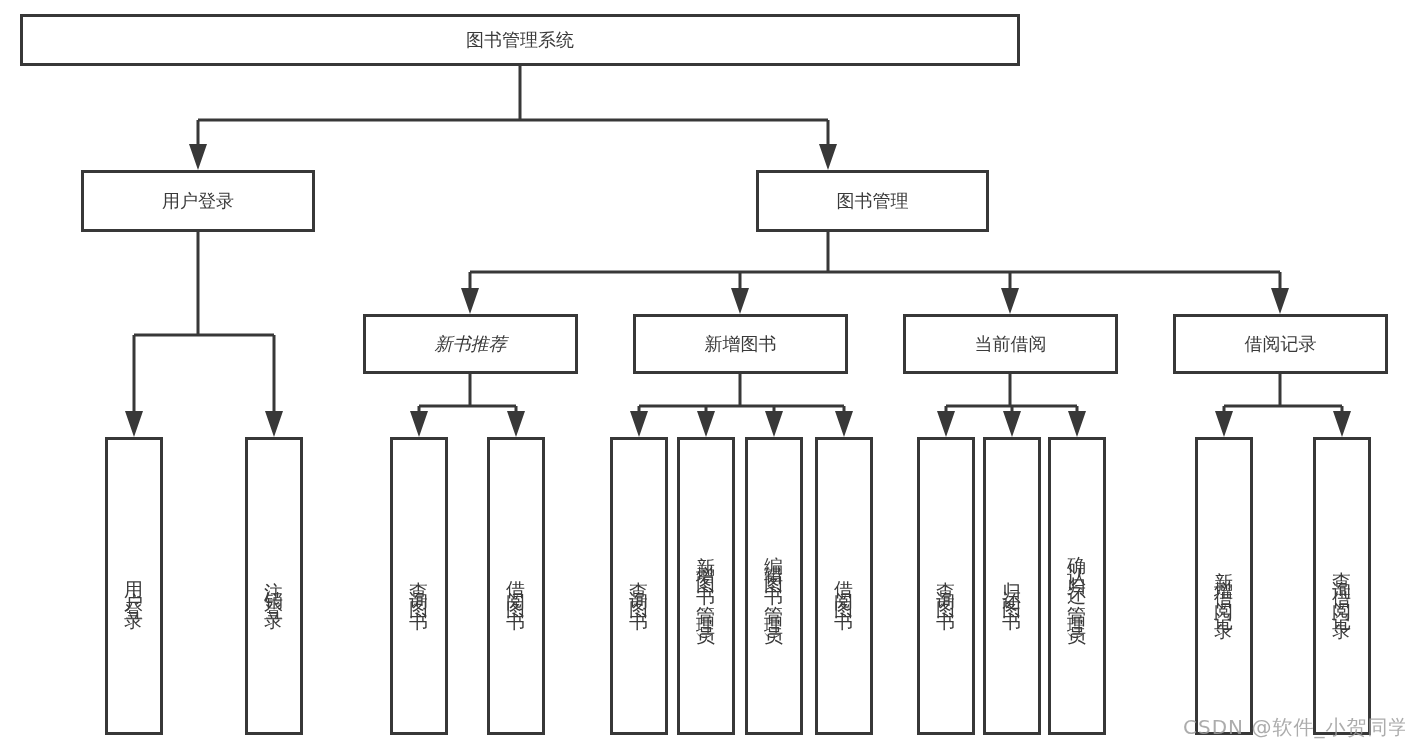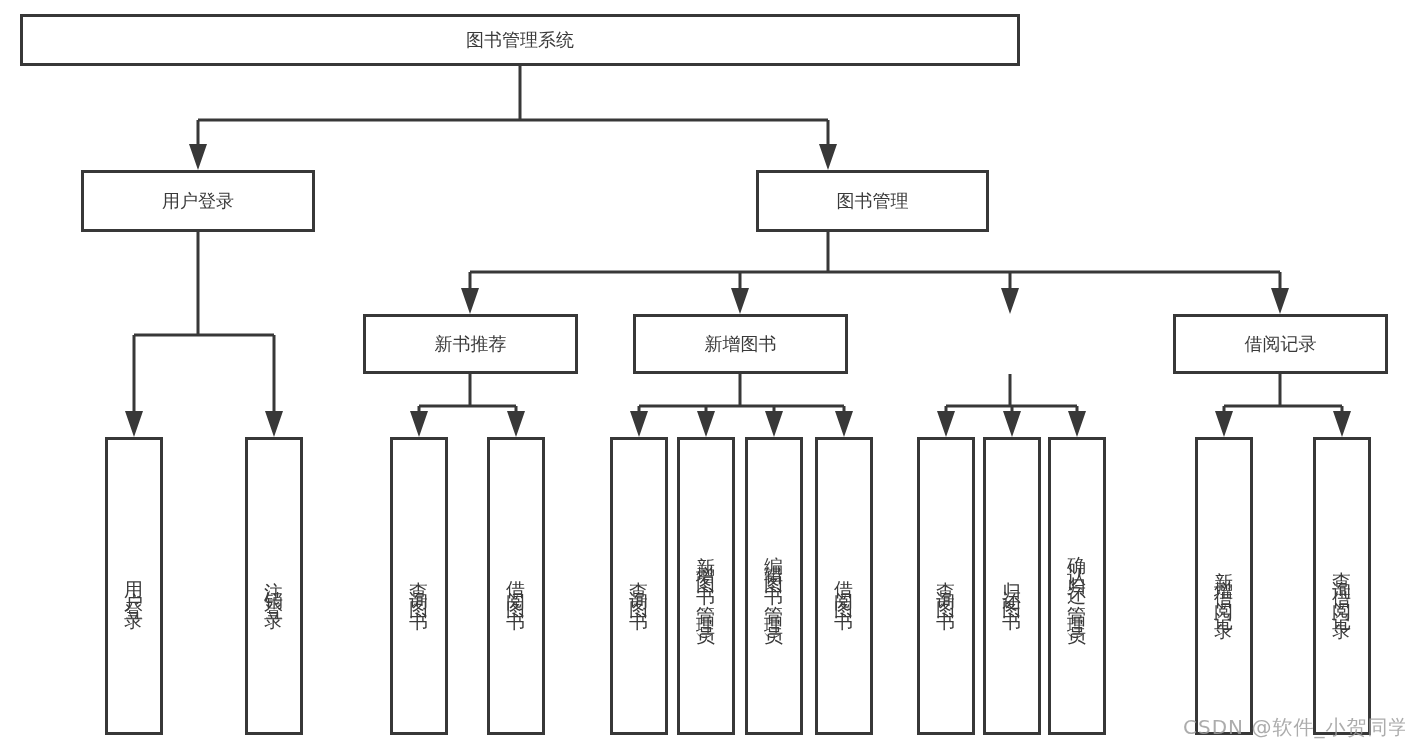--- a/index.html
+++ b/index.html
@@ -83,22 +83,23 @@
           M937 411 L955 411 L946 437 Z  M1003 411 L1021 411 L1012 437 Z
           M1068 411 L1086 411 L1077 437 Z
           M1215 411 L1233 411 L1224 437 Z  M1333 411 L1351 411 L1342 437 Z"></path>
   </svg>
 
   <div class="node" style="left:20px; top:14px; width:1000px; height:52px;">图书管理系统</div>
 
   <div class="node" style="left:81px; top:170px; width:234px; height:62px;">用户登录</div>
   <div class="node" style="left:712px; top:170px; width:233px; height:62px;margin-left:44px;">图书管理</div>
 
-  <div class="node" style="left:363px; top:314px; width:215px; height:60px;">新书推荐</div>
+  <div class="node" style="left:363px; top:314px; width:215px; height:60px;font-style:italic;">新书推荐</div>
   <div class="node" style="left:633px; top:314px; width:215px; height:60px;">新增图书</div>
+  <div class="node" style="left:903px; top:314px; width:215px; height:60px;">当前借阅</div>
   <div class="node" style="left:1173px; top:314px; width:215px; height:60px;">借阅记录</div>
 
   <div class="node leaf" style="left:105px; top:437px; width:58px; height:298px;">用户登录</div>
   <div class="node leaf" style="left:245px; top:437px; width:58px; height:298px;">注销登录</div>
 
   <div class="node leaf" style="left:390px; top:437px; width:58px; height:298px;">查询图书</div>
   <div class="node leaf" style="left:487px; top:437px; width:58px; height:298px;">借阅图书</div>
 
   <div class="node leaf" style="left:610px; top:437px; width:58px; height:298px;">查询图书</div>
   <div class="node leaf" style="left:677px; top:437px; width:58px; height:298px;">新增图书（管理员）</div>

